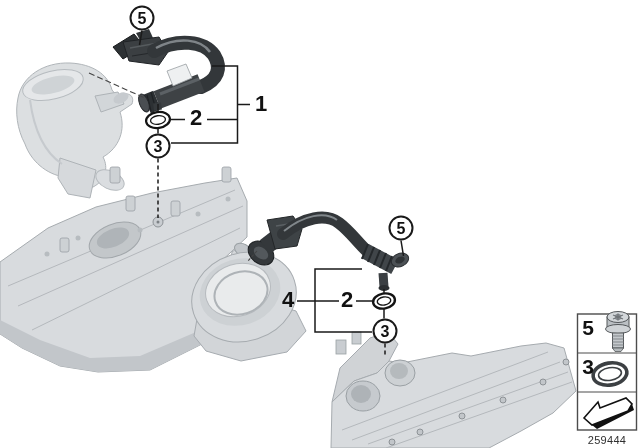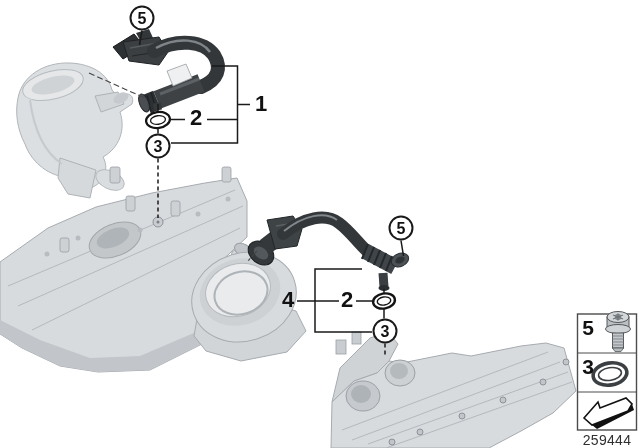--- a/index.html
+++ b/index.html
@@ -26,21 +26,21 @@
   .co-num{
     position:absolute;transform:translate(-50%,-50%);
     font-weight:bold;font-size:22px;color:#111;line-height:1;
   }
   .legend-label{
     position:absolute;transform:translate(-50%,-50%);
     font-weight:bold;font-size:21px;color:#111;line-height:1;
   }
   .doc-num{
     position:absolute;transform:translate(-50%,-50%);
-    font-size:14px;color:#2f2f2f;letter-spacing:.3px;line-height:1;
+    font-size:11px;color:#2f2f2f;letter-spacing:.3px;line-height:1;
   }
   .part-fill{fill:var(--part-light);stroke:var(--part-stroke);stroke-width:1;}
   .hose-tube{fill:none;stroke:var(--hose);stroke-linecap:round;stroke-linejoin:round;}
   .co-line{fill:none;stroke:var(--line);stroke-width:1.5;}
   .co-line-thin{fill:none;stroke:#444;stroke-width:1.1;}
 </style>
 </head>
 <body>
 
 <div class="stage">

